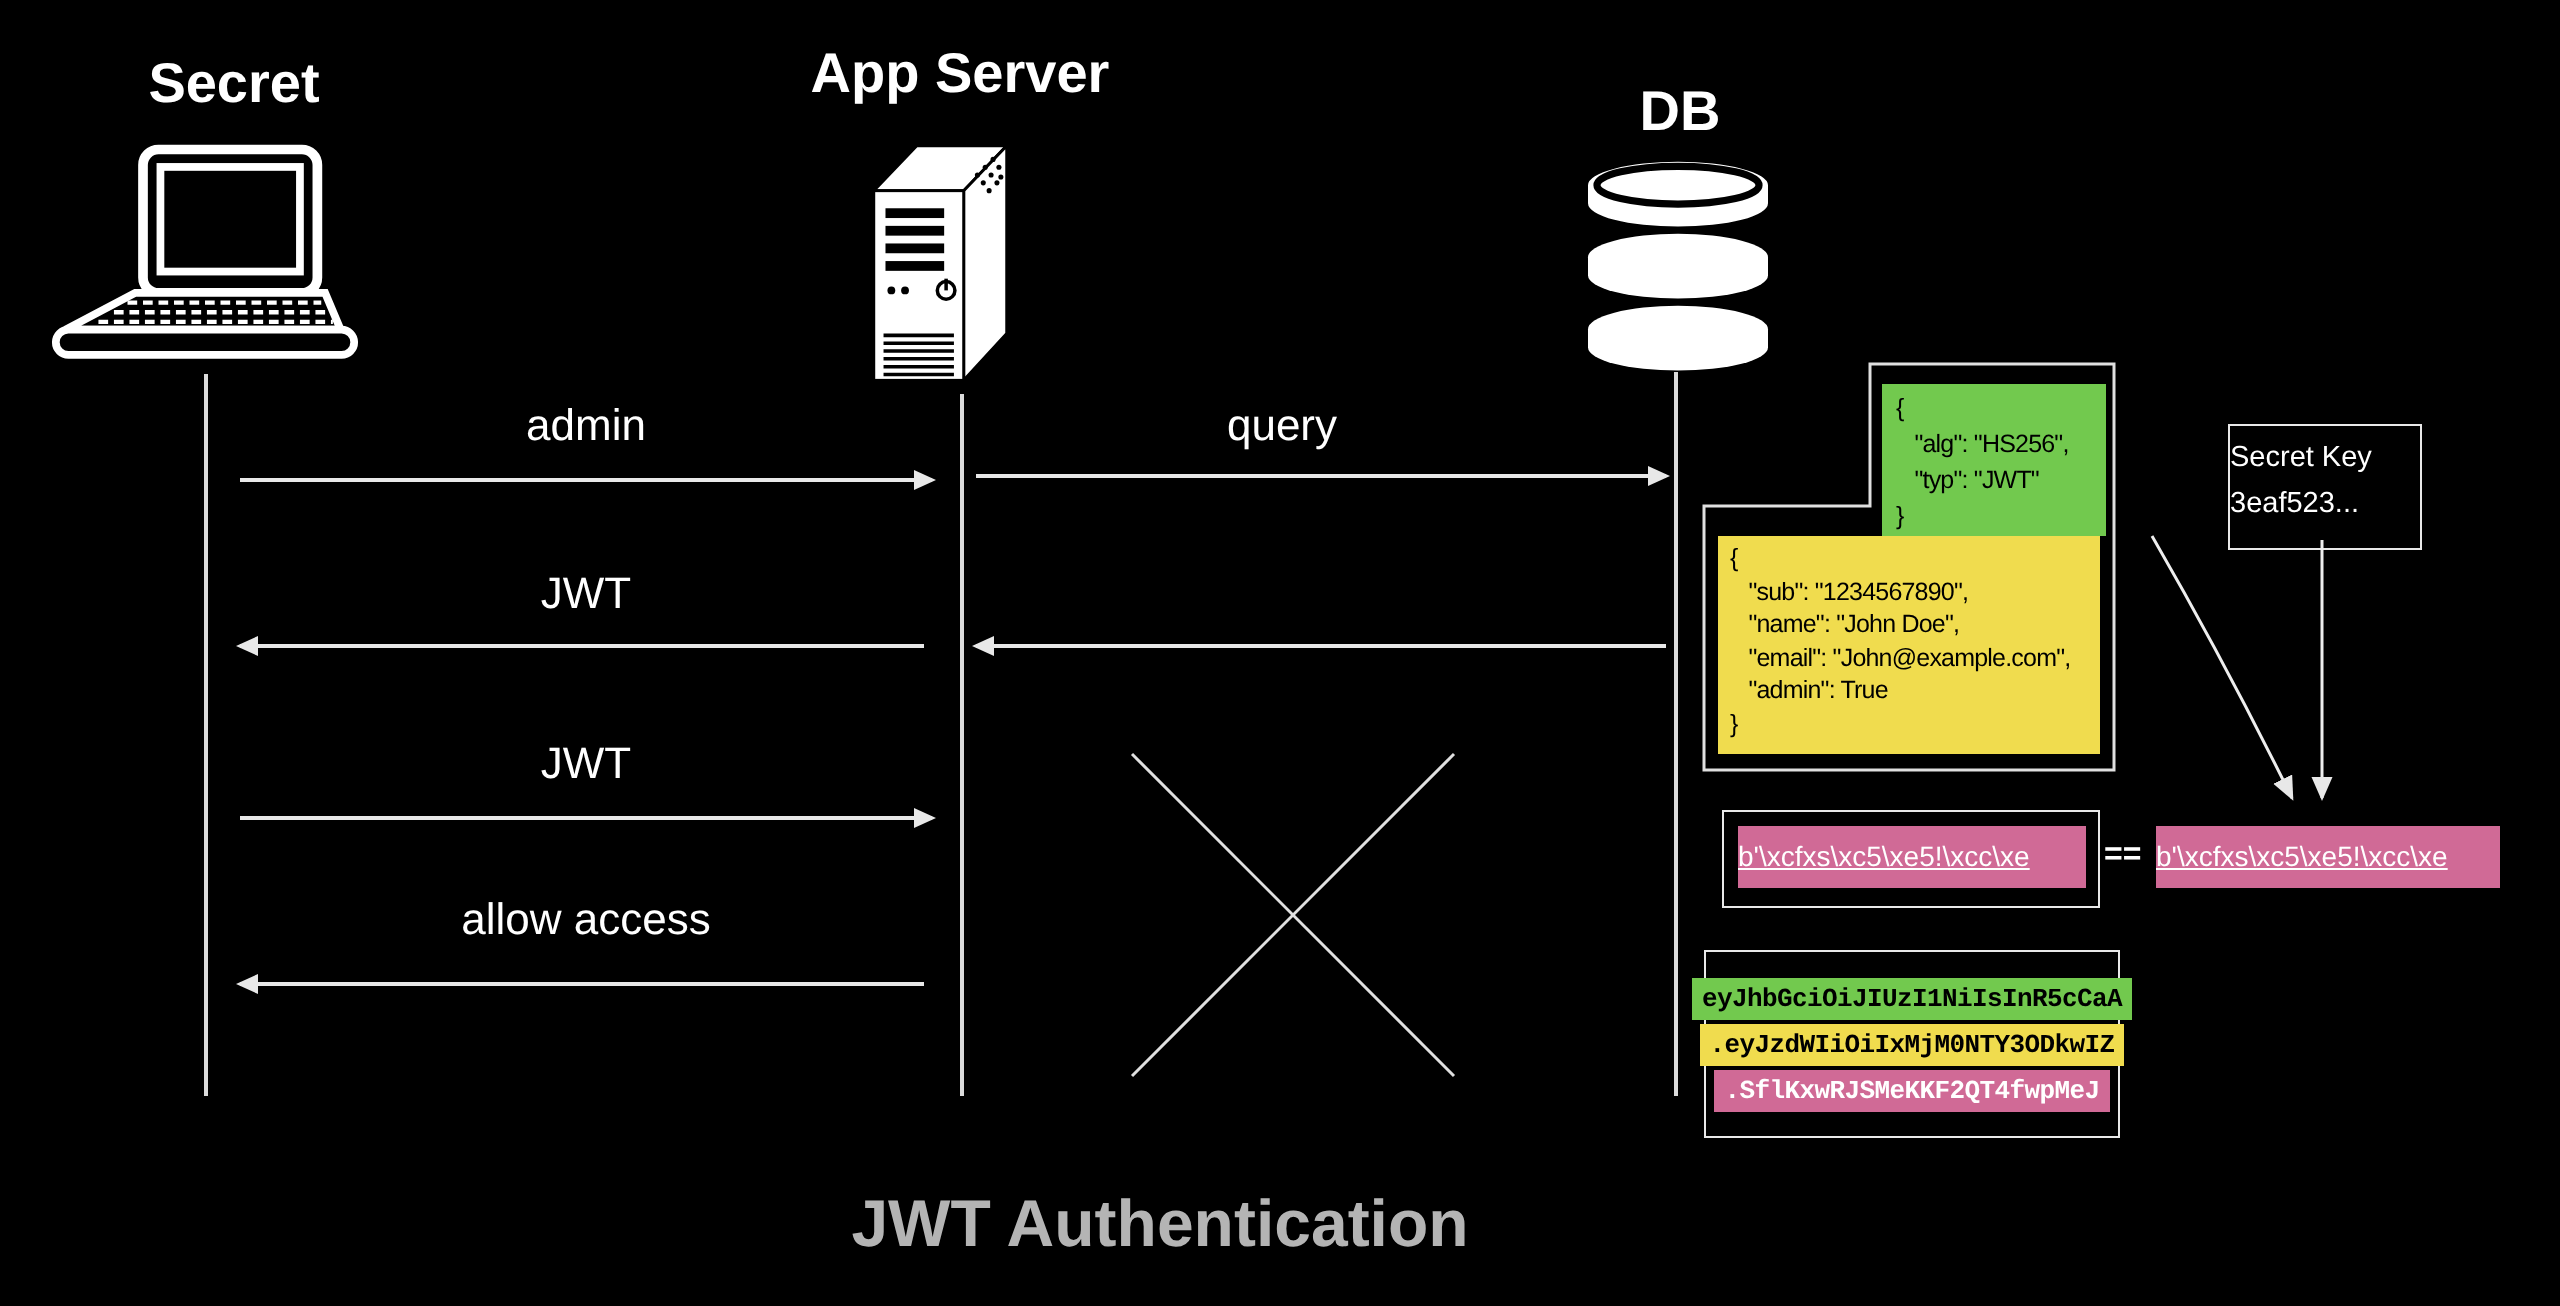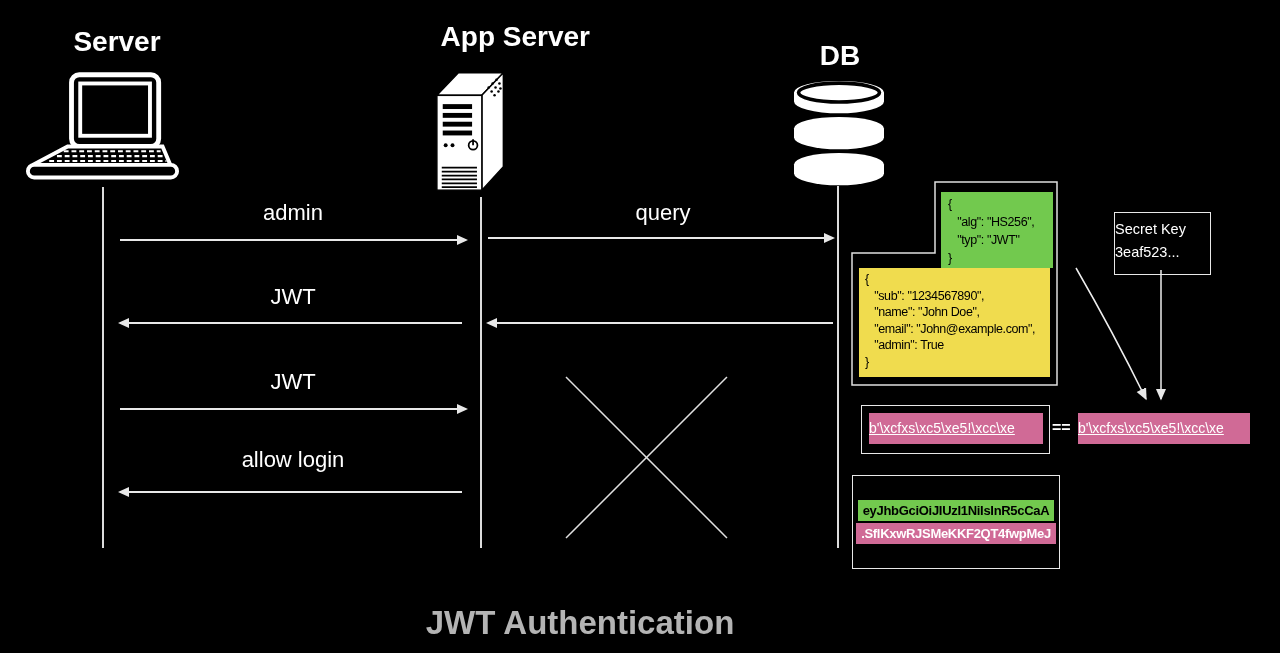--- a/index.html
+++ b/index.html
@@ -3,33 +3,33 @@
 <meta charset="utf-8">
 <style>
   html,body{margin:0;padding:0;background:#000;}
   body{width:1280px;height:653px;position:relative;overflow:hidden;
        font-family:"Liberation Sans","DejaVu Sans",sans-serif;}
   .abs{position:absolute;}
 
   
   .actor-label{position:absolute;color:#fff;font-weight:bold;font-size:28px;text-align:center;width:220px;}
   #browser-label{left:7px;top:26px;}
-  #appserver-label{left:370px;top:21px;text-align:right;}
+  #appserver-label{left:370px;top:21px;}
   #db-label{left:730px;top:40px;}
 
   
   .lifeline{position:absolute;width:2px;background:#dcdcdc;}
   #lifeline-browser{left:102px;top:187px;height:361px;}
   #lifeline-appserver{left:480px;top:197px;height:351px;}
   #lifeline-db{left:837px;top:186px;height:362px;}
 
   
   .msg-label{position:absolute;color:#fff;font-size:22px;text-align:center;width:226px;}
   #label-login{left:180px;top:200px;}
-  #label-query{left:550px;top:200px;}
+  #label-query{left:528px;top:200px;}
   #label-jwt-return{left:180px;top:284px;}
   #label-jwt-send{left:180px;top:369px;}
   #label-allow-access{left:180px;top:447px;}
 
   
   .arrow{position:absolute;height:2px;background:#e8e8e8;}
   .arrow.right::after{content:'';position:absolute;right:-2px;top:-4.5px;width:0;height:0;
     border-left:11px solid #e8e8e8;border-top:5.5px solid transparent;border-bottom:5.5px solid transparent;}
   .arrow.left::before{content:'';position:absolute;left:-2px;top:-4.5px;width:0;height:0;
     border-right:11px solid #e8e8e8;border-top:5.5px solid transparent;border-bottom:5.5px solid transparent;}
@@ -54,36 +54,36 @@
   #sig-outline{left:861px;top:405px;width:187px;height:47px;border:1.5px solid #e8e8e8;}
   .sig-bytes{position:absolute;background:var(--signature-pink,#d06a96);color:#fff;
     font-size:14px;line-height:31px;text-align:left;height:31px;text-decoration:underline;}
   #sig-left{left:869px;top:413px;width:174px;}
   #sig-right{left:1078px;top:413px;width:172px;}
   #sig-equals{position:absolute;left:1052px;top:419px;color:#fff;font-weight:bold;font-size:16px;}
 
   
   #token-box{left:852px;top:475px;width:206px;height:92px;border:1.5px solid #e8e8e8;
     display:flex;flex-direction:column;align-items:center;justify-content:center;gap:2px;}
-  .token-row{font-size:13px;font-weight:bold;letter-spacing:-0.3px;padding:3px 5px;white-space:nowrap;}
+  .token-row{font-size:13px;font-weight:bold;letter-spacing:-0.3px;padding:3px 5px;white-space:nowrap;font-family:Liberation Mono, monospace;}
   #token-header{background:var(--header-green,#72c94e);color:#000;}
   #token-payload{background:var(--payload-yellow,#f0dc4e);color:#000;}
   #token-signature{background:var(--signature-pink,#d06a96);color:#fff;}
 
   
   #diagram-title{position:absolute;left:0;top:593px;width:1160px;text-align:center;
-    color:#b4b4b4;font-weight:bold;font-size:33px;margin-top:11px;}
+    color:#b4b4b4;font-weight:bold;font-size:33px;}
 
   
   #overlay{position:absolute;left:0;top:0;width:1280px;height:653px;pointer-events:none;}
 </style>
 </head>
 <body>
 
-<div class="actor-label" id="browser-label">Server</div>
+<div class="actor-label" id="browser-label">Secret</div>
 <div class="actor-label" id="appserver-label">App Server</div>
 <div class="actor-label" id="db-label">DB</div>
 
 <svg class="abs" id="laptop-icon" style="left:25px;top:70px;" width="155" height="118" viewBox="0 0 160 120">
   <g fill="#000" stroke="#fff" stroke-width="5">
     <rect x="48" y="4" width="90" height="74" rx="8"></rect>
     <rect x="57" y="13" width="72" height="54" stroke-width="4"></rect>
     <polygon points="44,78 142,78 150,97 8,97" stroke-width="4"></polygon>
     <rect x="3" y="97" width="154" height="13" rx="6.5" stroke-width="4"></rect>
   </g>
@@ -139,21 +139,21 @@
 </svg>
 
 <div class="lifeline" id="lifeline-browser"></div>
 <div class="lifeline" id="lifeline-appserver"></div>
 <div class="lifeline" id="lifeline-db"></div>
 
 <div class="msg-label" id="label-login">admin</div>
 <div class="msg-label" id="label-query">query</div>
 <div class="msg-label" id="label-jwt-return">JWT</div>
 <div class="msg-label" id="label-jwt-send">JWT</div>
-<div class="msg-label" id="label-allow-access">allow login</div>
+<div class="msg-label" id="label-allow-access">allow access</div>
 
 <div class="arrow right" id="arrow-login"></div>
 <div class="arrow right" id="arrow-query"></div>
 <div class="arrow left" id="arrow-db-return"></div>
 <div class="arrow left" id="arrow-jwt-return"></div>
 <div class="arrow right" id="arrow-jwt-send"></div>
 <div class="arrow left" id="arrow-allow-access"></div>
 
 <div class="code" id="header-json">{
    "alg": "HS256",
@@ -169,20 +169,21 @@
 <div class="abs" id="secret-key-box">Secret Key
 3eaf523...</div>
 
 <div class="abs" id="sig-outline"></div>
 <div class="sig-bytes" id="sig-left">b'\xcfxs\xc5\xe5!\xcc\xe</div>
 <div id="sig-equals">==</div>
 <div class="sig-bytes" id="sig-right">b'\xcfxs\xc5\xe5!\xcc\xe</div>
 
 <div class="abs" id="token-box">
   <span class="token-row" id="token-header">eyJhbGciOiJIUzI1NiIsInR5cCaA</span>
+  <span class="token-row" id="token-payload">.eyJzdWIiOiIxMjM0NTY3ODkwIZ</span>
   <span class="token-row" id="token-signature">.SflKxwRJSMeKKF2QT4fwpMeJ</span>
 </div>
 
 <div id="diagram-title">JWT Authentication</div>
 
 <svg id="overlay">
   <defs>
     <marker id="ah" markerWidth="10" markerHeight="10" refX="7" refY="3.5" orient="auto">
       <path d="M0,0 L8,3.5 L0,7 Z" fill="#e8e8e8"></path>
     </marker>

